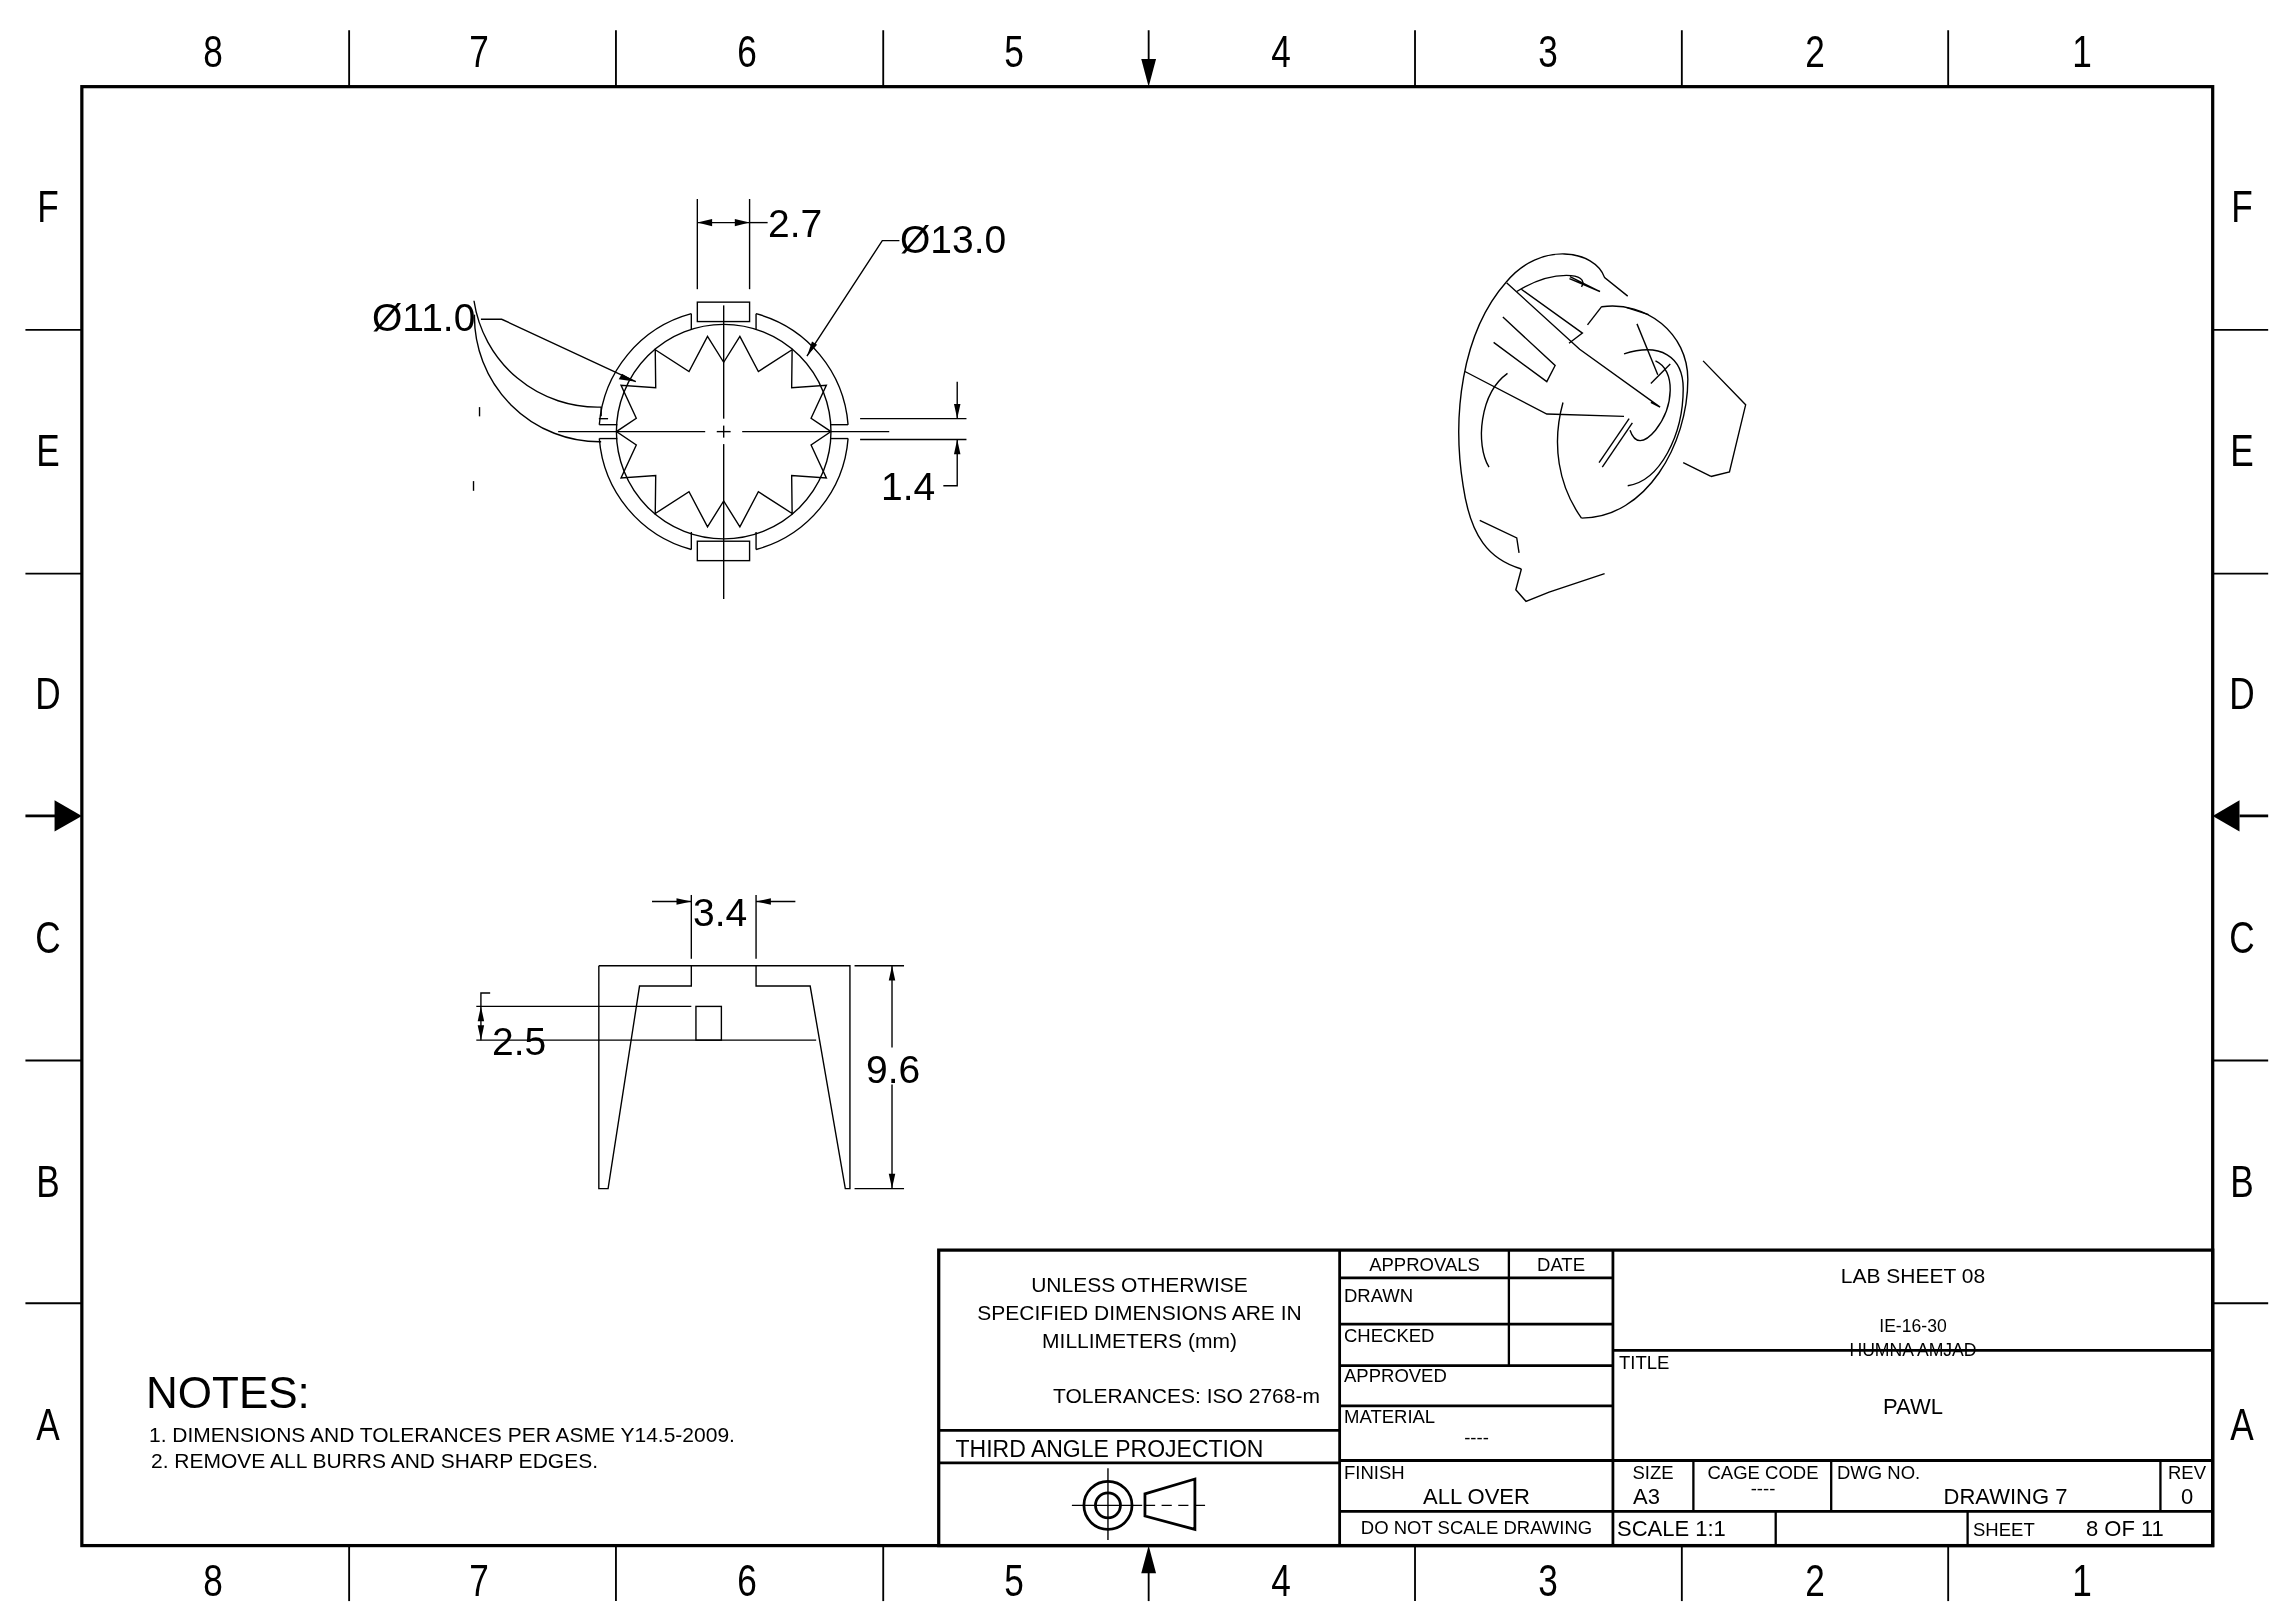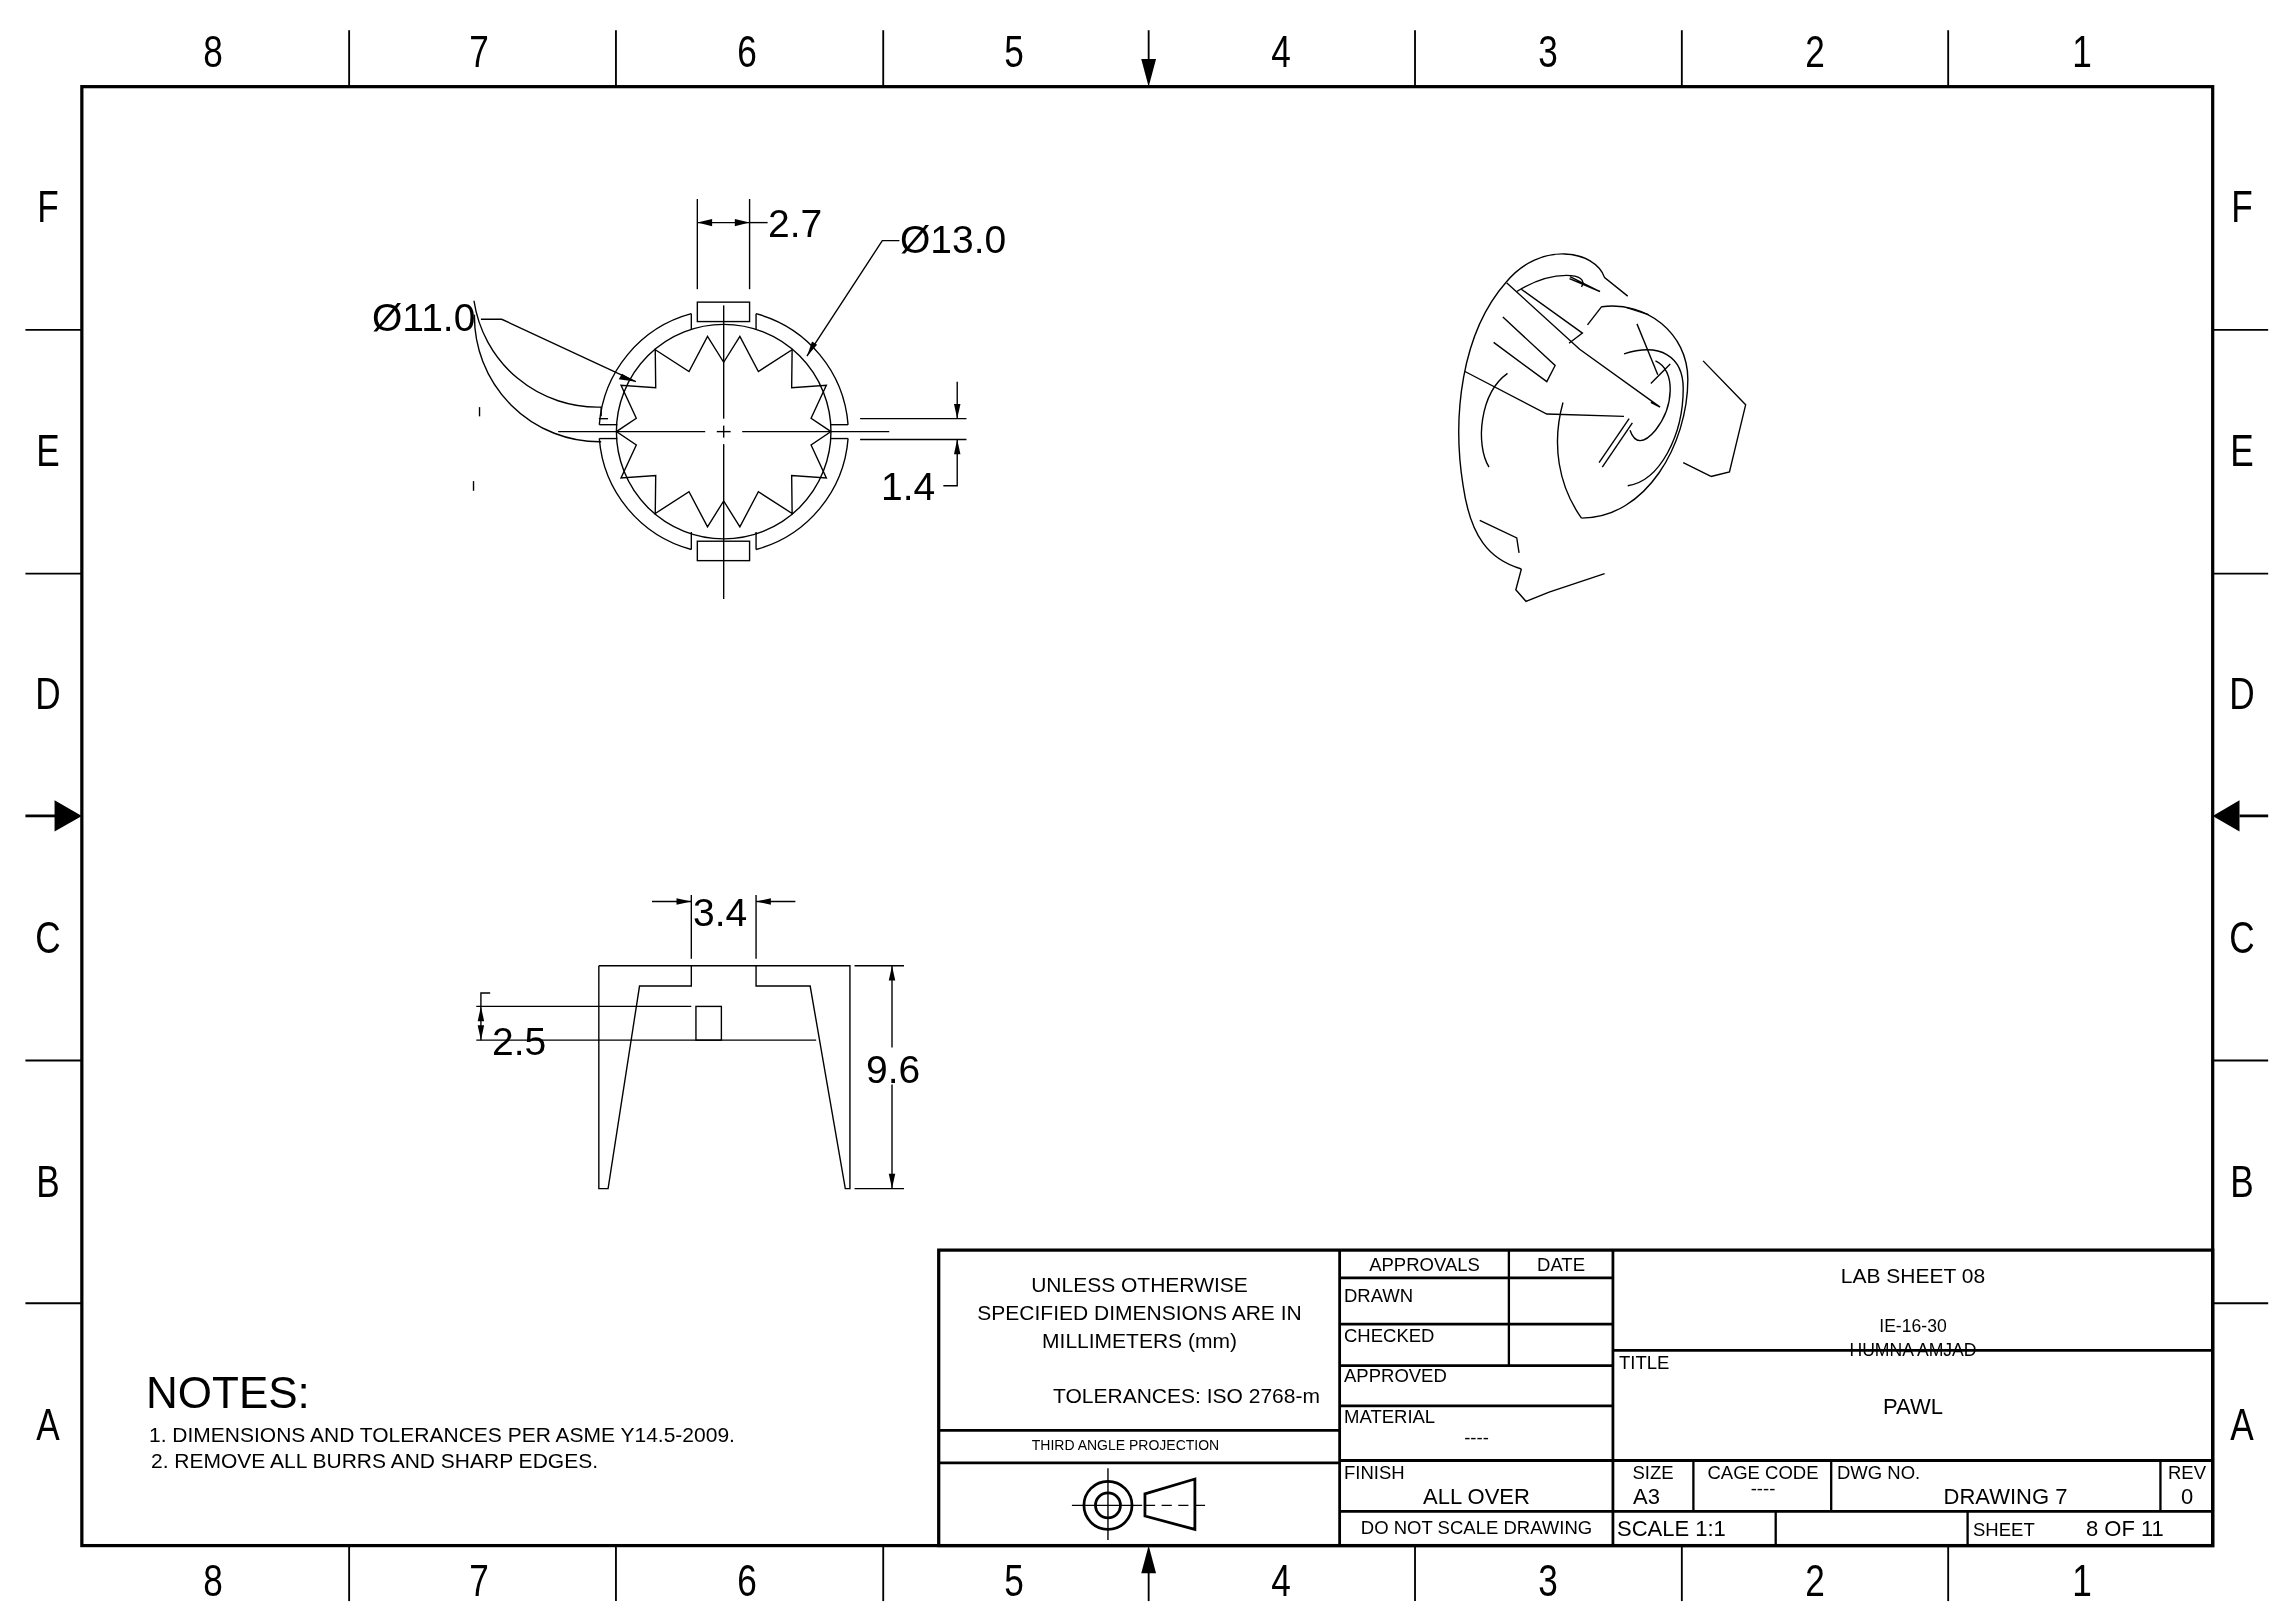--- a/index.html
+++ b/index.html
@@ -258,21 +258,21 @@
   <div class="abs" style="left:146px;top:1371px;font-size:44px;">NOTES:</div>
   <div class="abs" style="left:149px;top:1424px;font-size:21px;">1. DIMENSIONS AND TOLERANCES PER ASME Y14.5-2009.</div>
   <div class="abs" style="left:151px;top:1450px;font-size:21px;text-align:center;">2. REMOVE ALL BURRS AND SHARP EDGES.</div>
 </div>
 
 <div>
   <div class="abs c" style="left:939px;top:1274px;width:401px;font-size:21px;">UNLESS OTHERWISE</div>
   <div class="abs c" style="left:939px;top:1302px;width:401px;font-size:21px;">SPECIFIED DIMENSIONS ARE IN</div>
   <div class="abs c" style="left:939px;top:1330px;width:401px;font-size:21px;">MILLIMETERS (mm)</div>
   <div class="abs c" style="left:939px;top:1385px;width:401px;font-size:21px;padding-left:47px;">TOLERANCES: ISO 2768-m</div>
-  <div class="abs c" style="left:939px;top:1438px;width:341px;font-size:14px;margin-left:16px;">THIRD ANGLE PROJECTION</div>
+  <div class="abs c" style="left:939px;top:1438px;width:341px;font-size:23px;">THIRD ANGLE PROJECTION</div>
 
   <div class="abs c" style="left:1340px;top:1256px;width:169px;font-size:18.5px;">APPROVALS</div>
   <div class="abs c" style="left:1509px;top:1256px;width:104px;font-size:18.5px;">DATE</div>
   <div class="abs" style="left:1344px;top:1287px;font-size:18.5px;">DRAWN</div>
   <div class="abs" style="left:1344px;top:1327px;font-size:18.5px;">CHECKED</div>
   <div class="abs" style="left:1344px;top:1367px;font-size:18.5px;">APPROVED</div>
   <div class="abs" style="left:1344px;top:1408px;font-size:18.5px;">MATERIAL</div>
   <div class="abs c" style="left:1340px;top:1429px;width:273px;font-size:18.5px;">----</div>
   <div class="abs" style="left:1344px;top:1464px;font-size:18.5px;">FINISH</div>
   <div class="abs c" style="left:1340px;top:1486px;width:273px;font-size:22px;">ALL OVER</div>

